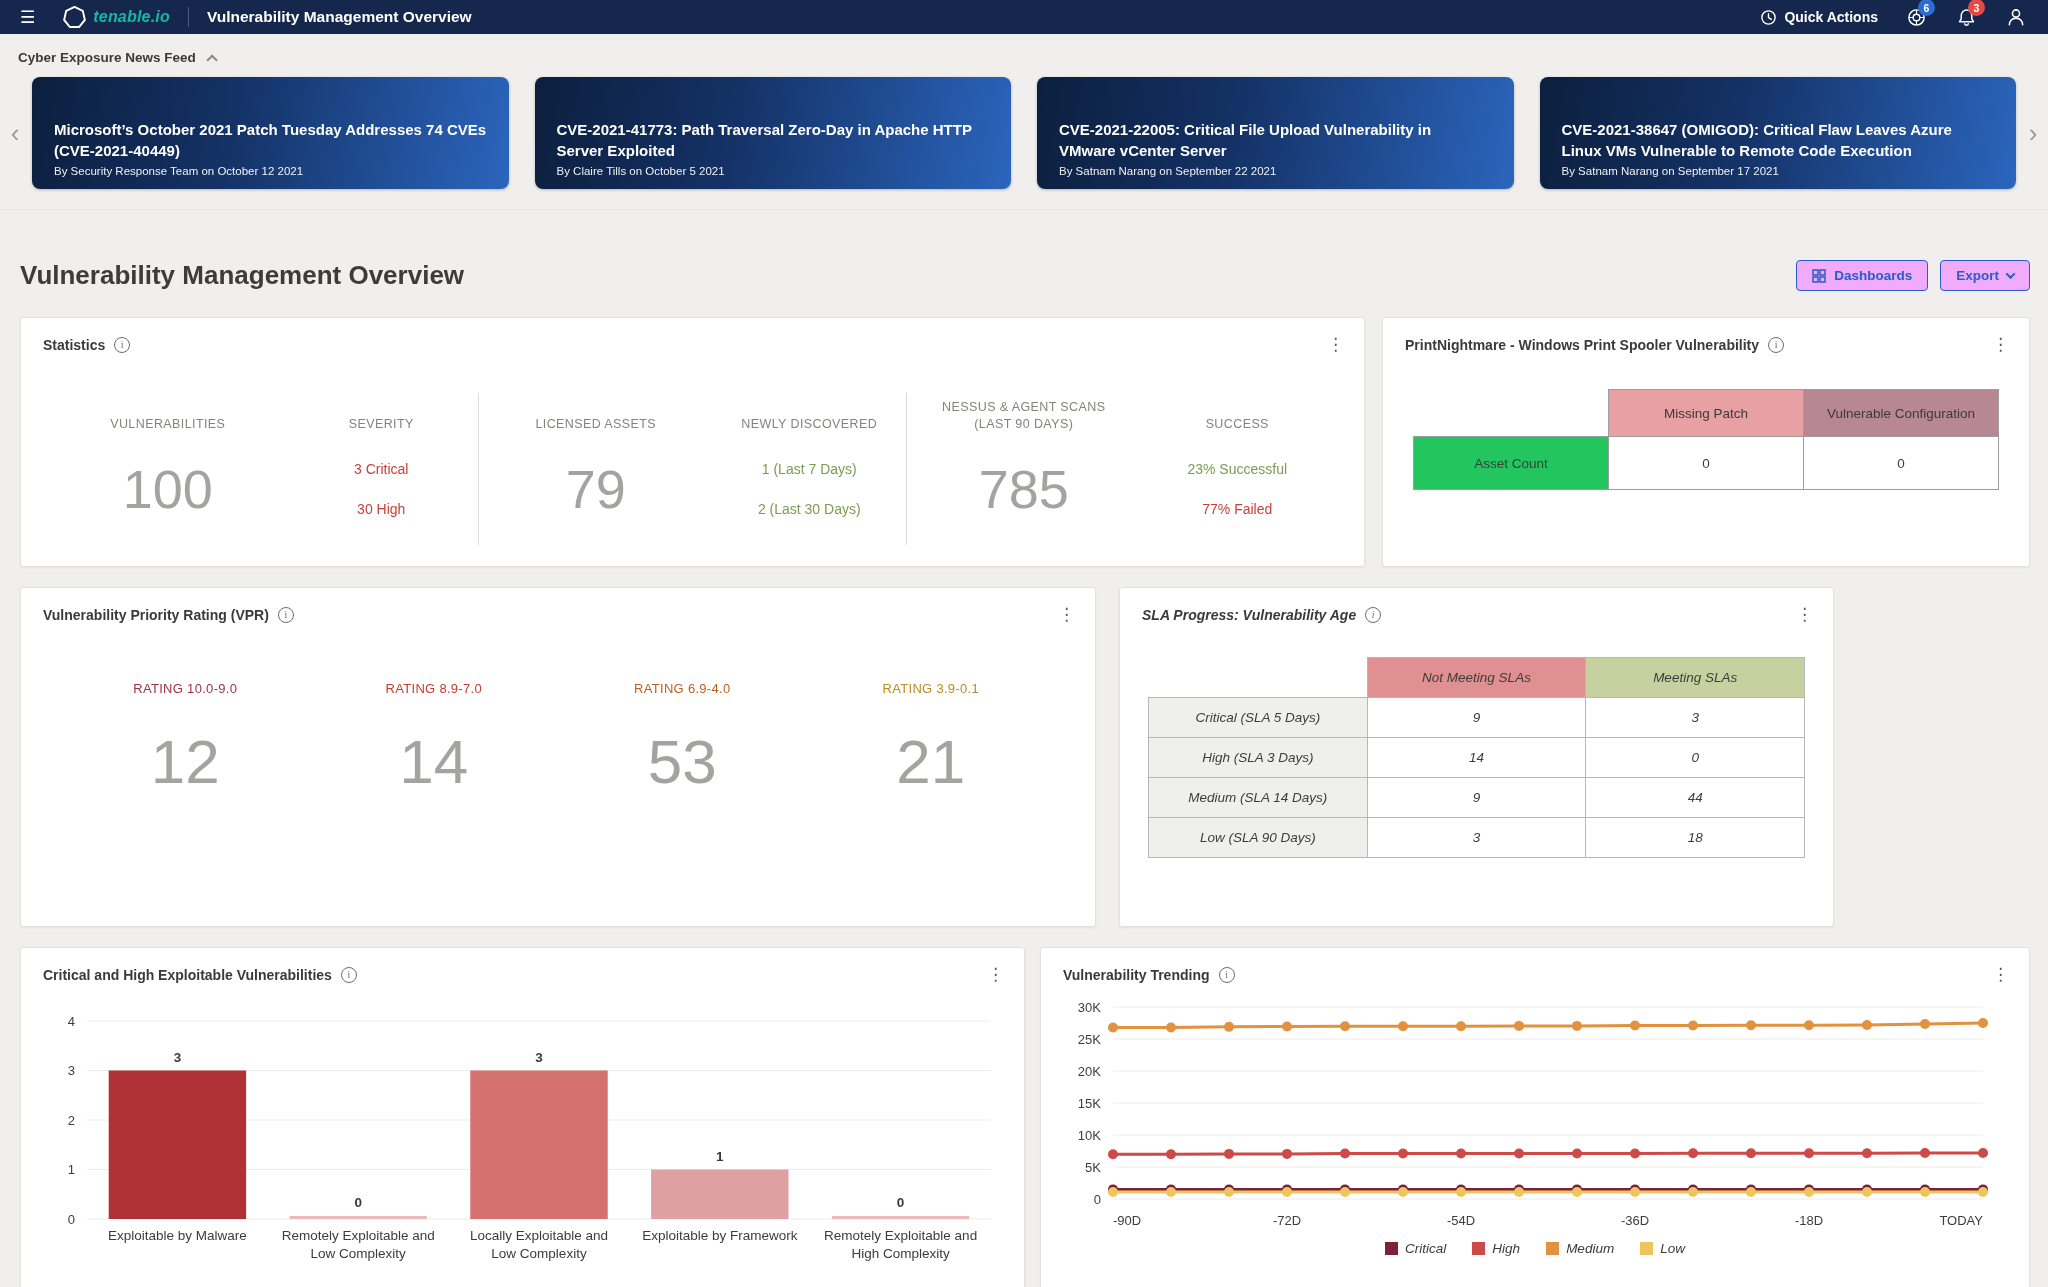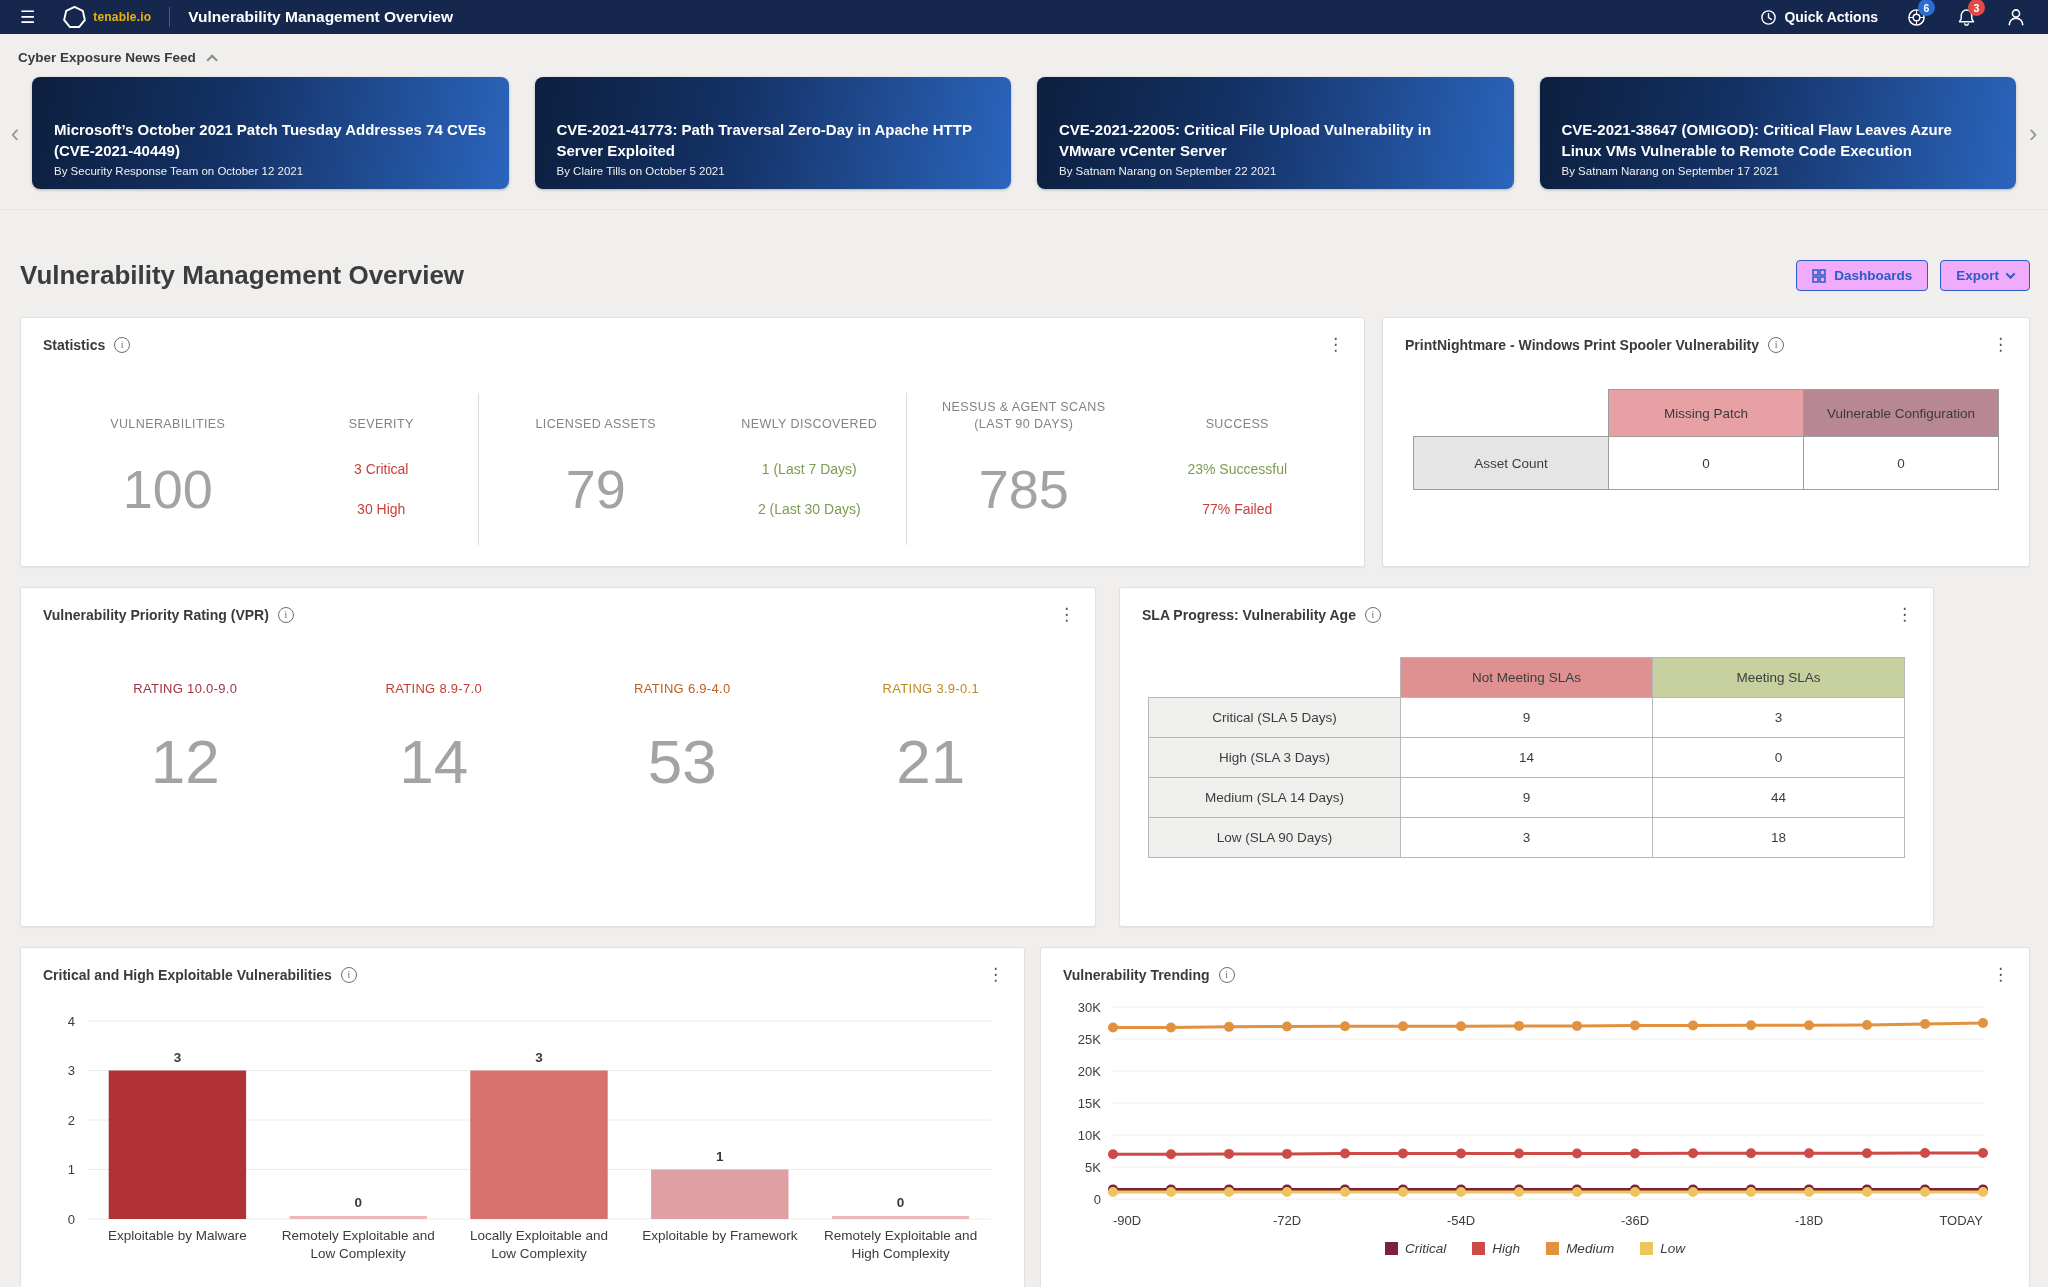--- a/index.html
+++ b/index.html
@@ -5,21 +5,21 @@
   * { margin:0; padding:0; box-sizing:border-box; }
   html,body { width:2048px; height:1287px; overflow:hidden; }
   body { font-family:"Liberation Sans","DejaVu Sans",sans-serif; background:#f0efed; color:#3d3d3d; }
   .app { width:2048px; height:1287px; position:relative; }
 
   
   .topnav { height:34px; background:#16274d; display:flex; align-items:center; justify-content:space-between; padding:0 20px; }
   .nav-left { display:flex; align-items:center; gap:14px; }
   .hamburger { color:#fff; font-size:17px; cursor:pointer; line-height:1; }
   .brand { display:flex; align-items:center; gap:7px; margin-left:14px; }
-  .brand-name { color:#eab308; font-weight:bold; font-size:12px; letter-spacing:.2px; }
+  .brand-name { color:#14b8a6; font-weight:bold; font-size:16px; letter-spacing:.2px;font-style:italic; }
   .nav-sep { width:1px; height:20px; background:#4a5b82; margin:0 4px; }
   .nav-title { color:#fff; font-weight:bold; font-size:15.5px; }
   .nav-right { display:flex; align-items:center; gap:26px; }
   .quick-actions { display:flex; align-items:center; gap:7px; color:#fff; font-weight:bold; font-size:14px; cursor:pointer; }
   .icon-wrap { position:relative; cursor:pointer; width:24px; height:24px; display:flex; align-items:center; justify-content:center; }
   .badge { position:absolute; top:-6px; right:-7px; min-width:17px; height:17px; border-radius:9px; font-size:10.5px; font-weight:bold; color:#fff; display:flex; align-items:center; justify-content:center; padding:0 4px; }
   .badge.blue { background:#2d6cd0; }
   .badge.red { background:#e14b47; }
 
   
@@ -58,33 +58,33 @@
   .stat-big { flex:1; display:flex; align-items:center; font-size:54px; font-weight:300; color:#a3a3a1; }
   .stat-lines { flex:1; display:flex; flex-direction:column; justify-content:center; gap:24px; align-items:center; font-size:14px; }
   .txt-red { color:#c9403a; }
   .txt-green { color:#7d9b52; }
 
   
   .p-print { width:648px; height:250px; }
   .pn-table { width:calc(100% - 60px); margin:30px 30px 0 30px; border-collapse:collapse; table-layout:fixed; font-size:13.5px; }
   .pn-table td { text-align:center; height:53px; border:1px solid #9d9d9b; }
   .pn-table .corner { border:none; background:transparent; }
-  .pn-table .pn-rowlabel { background:#e5e5e5; }
+  .pn-table .pn-rowlabel { background:#22c55e; }
   .pn-table .pn-val { background:#fff; }
   .pn-table tr.hdr td { height:47px; font-size:13.5px; color:#3a3a3a; }
 
   
   .p-vpr { width:1076px; height:340px; margin-right:23px; }
   .vpr-row { display:flex; margin-top:52px; padding:0 40px; }
   .vpr-col { flex:1; display:flex; flex-direction:column; align-items:center; }
   .vpr-label { font-size:13px; letter-spacing:.3px; }
   .vpr-value { margin-top:30px; font-size:62px; font-weight:300; color:#a3a3a1; }
 
   
-  .p-sla { width:815px; height:340px; }
+  .p-sla { width:715px; height:340px;font-style:italic; }
   .sla-table { width:calc(100% - 56px); margin:28px 28px 0 28px; border-collapse:collapse; table-layout:fixed; font-size:13.5px; }
   .sla-table td { text-align:center; height:40px; border:1px solid #b7b7b5; }
   .sla-table .corner { border:none; background:transparent; }
   .sla-table .sla-rowlabel { background:#efefed; }
   .sla-table tr.hdr td { height:40px; }
 
   
   .p-bar { width:1005px; height:345px; margin-right:15px; }
   .p-trend { width:990px; height:345px; }
   .chart-wrap { padding:4px 18px 0 18px; }

